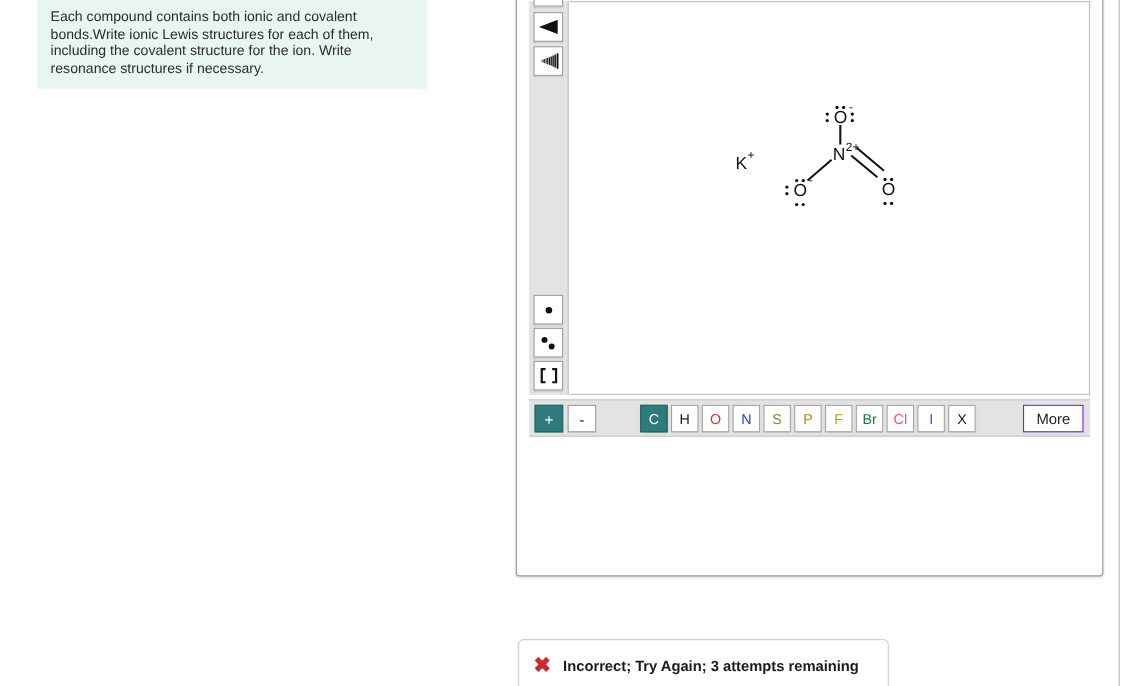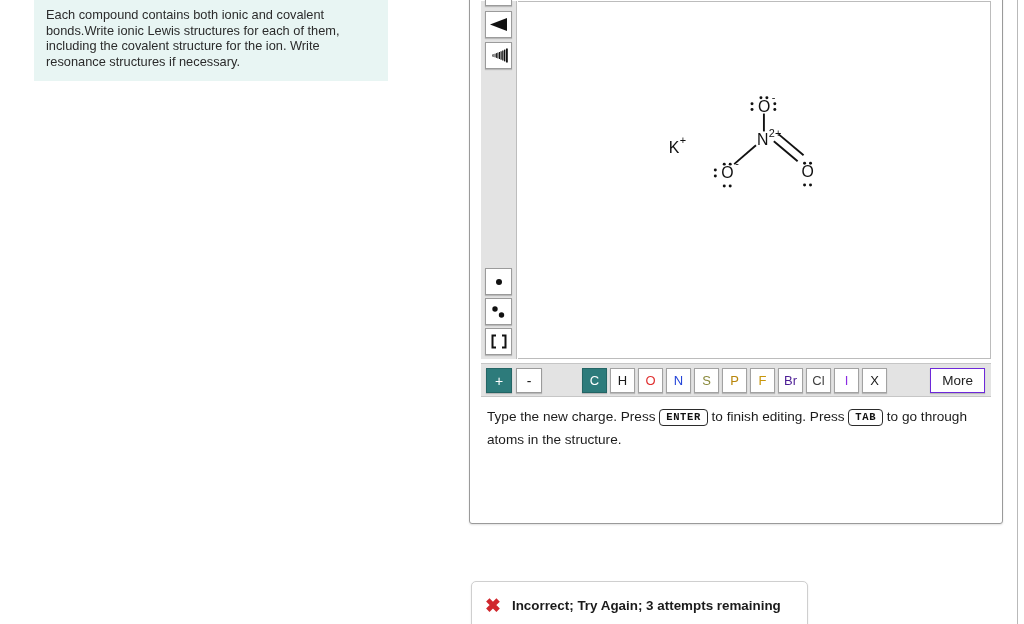--- a/index.html
+++ b/index.html
@@ -311,36 +311,29 @@
         </div>
 
         <div class="elem-group">
           <div class="elem-btn active" style="color:#ffffff">C</div>
           <div class="elem-btn" style="color:#1a1a1a">H</div>
           <div class="elem-btn" style="color:#e03131">O</div>
           <div class="elem-btn" style="color:#2344d8">N</div>
           <div class="elem-btn" style="color:#8a8a3c">S</div>
           <div class="elem-btn" style="color:#b8860b">P</div>
           <div class="elem-btn" style="color:#c8960c">F</div>
-          <div class="elem-btn" style="color:#4c1d95">Br</div>
-          <div class="elem-btn" style="color:#404040">Cl</div>
+          <div class="elem-btn" style="color:#15803d">Br</div>
+          <div class="elem-btn" style="color:#ec4899">Cl</div>
           <div class="elem-btn" style="color:#8a2be2">I</div>
           <div class="elem-btn" style="color:#1a1a1a">X</div>
         </div>
 
         <div class="more-btn">More</div>
       </div>
 
-      <div class="instruction">
-        <span>Type the new charge. Press</span>
-        <span class="keycap">ENTER</span>
-        <span>to finish editing. Press</span>
-        <span class="keycap">TAB</span>
-        <span>to go through atoms in the structure.</span>
-      </div>
 
     </div>
   </div>
 
 
   <div class="feedback">
     <span class="x-icon">✖</span>
     <span class="feedback-text">Incorrect; Try Again; 3 attempts remaining</span>
   </div>
 

